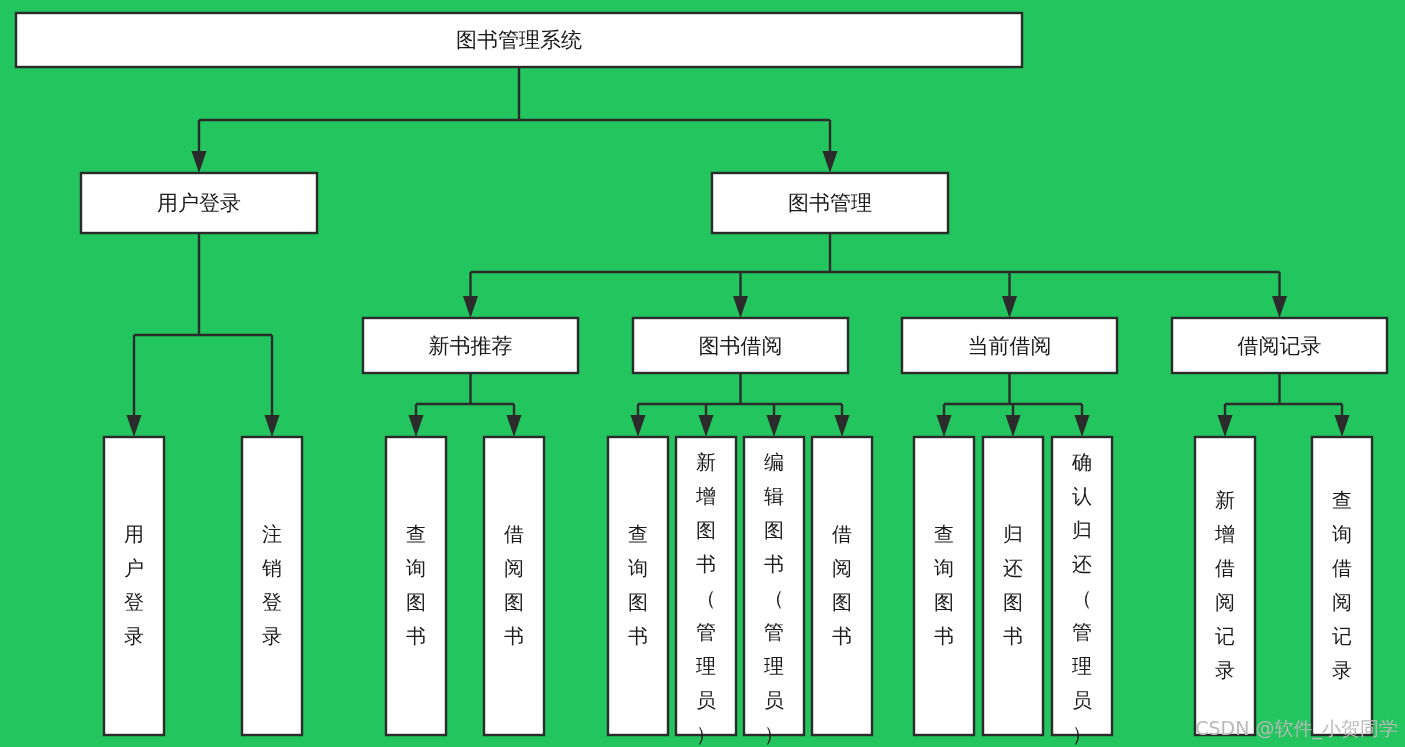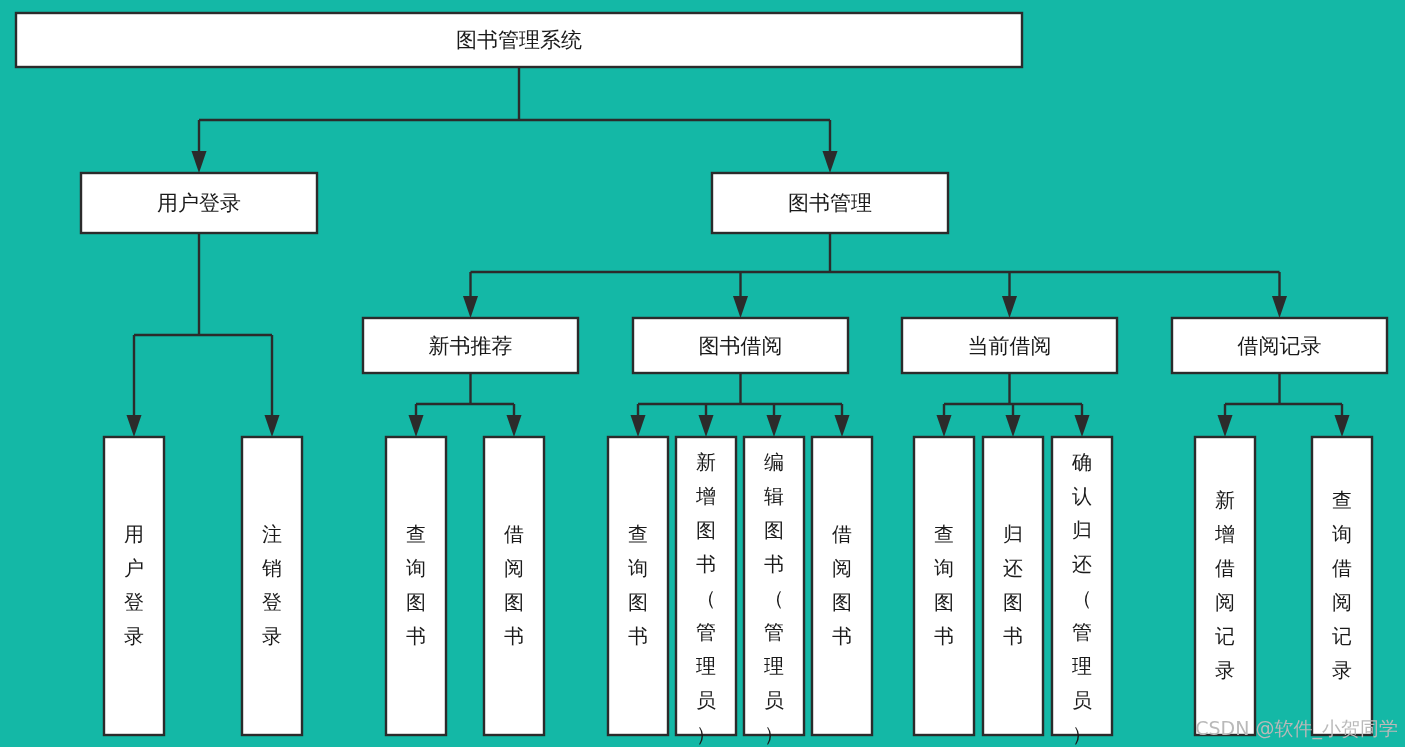--- a/index.html
+++ b/index.html
@@ -8,21 +8,21 @@
     padding: 0;
     background: #ffffff;
   }
   body {
     font-family: "DejaVu Sans", "Liberation Sans", sans-serif;
   }
   #diagram-root {
     position: relative;
     width: 1405px;
     height: 747px;
-    background: #14b8a6;
+    background: #22c55e;
     overflow: hidden;
   }
   svg#tree-svg {
     position: absolute;
     left: 0;
     top: 0;
     width: 1405px;
     height: 747px;
     display: block;
   }

